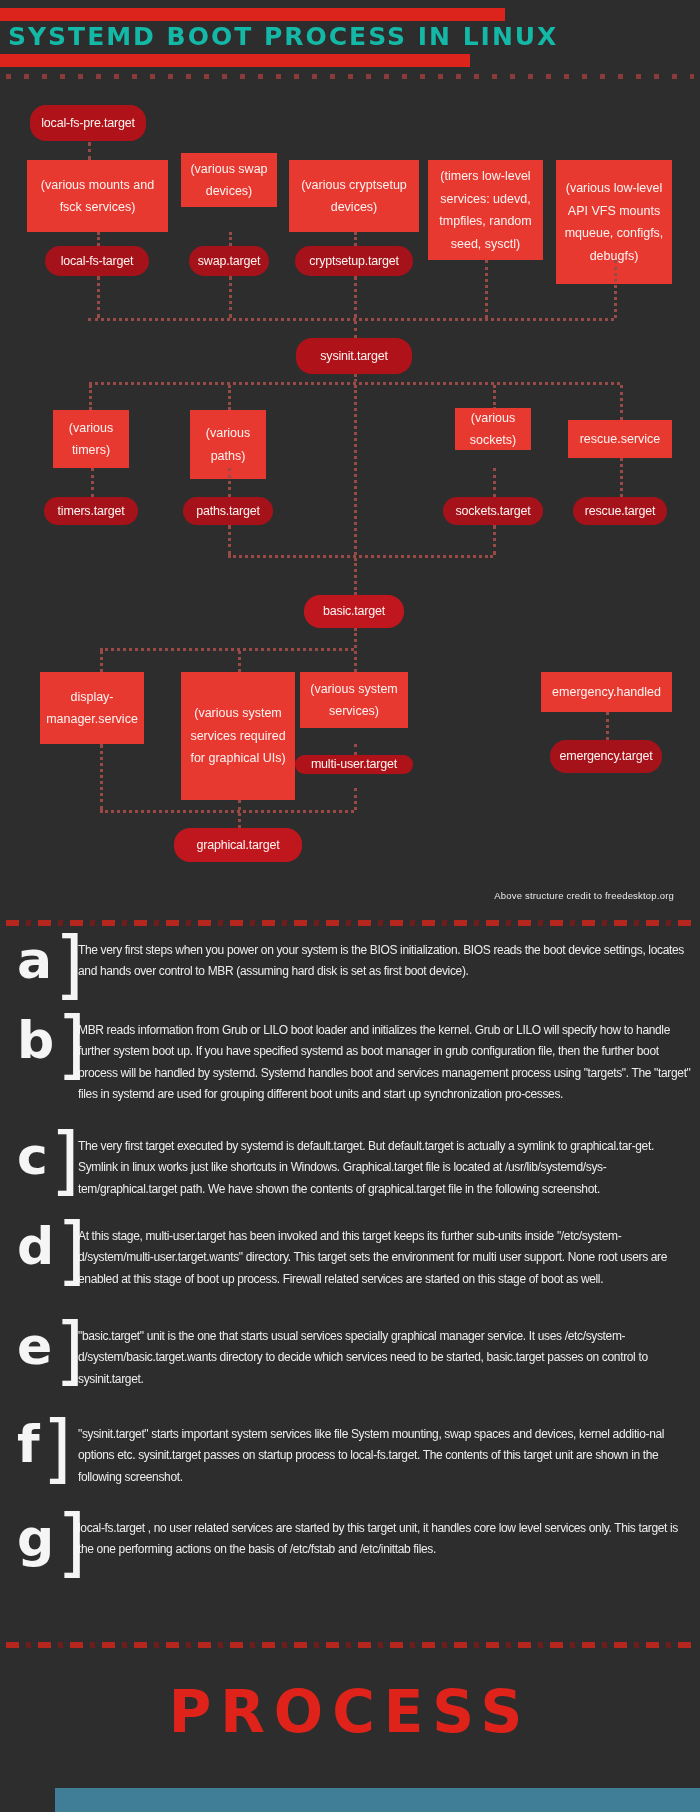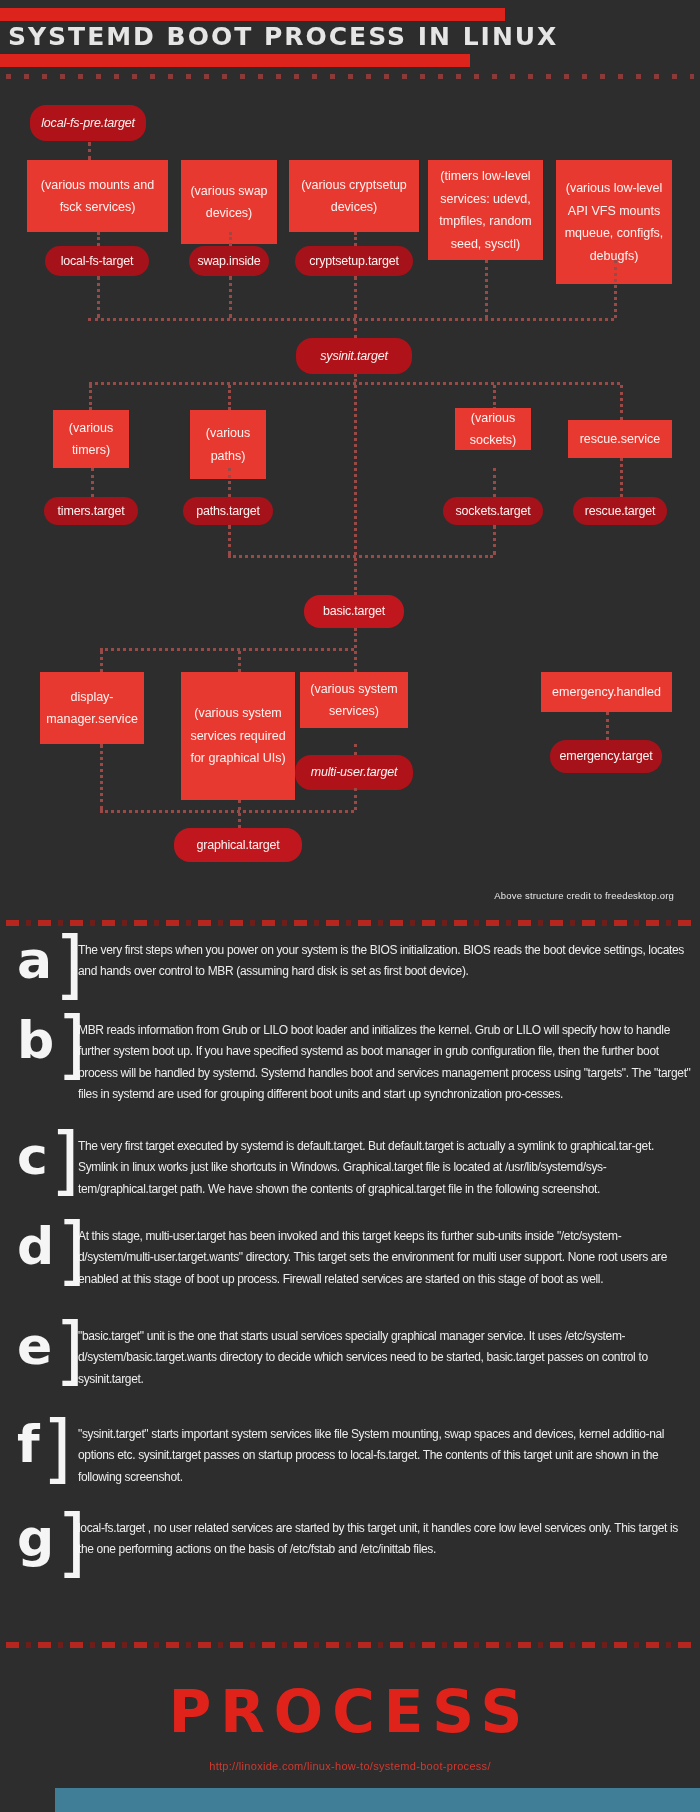--- a/index.html
+++ b/index.html
@@ -3,31 +3,31 @@
 <meta charset="utf-8">
 <style>
   html,body{margin:0;padding:0;background:#1e1e1e;}
   .page{position:relative;width:700px;height:1812px;background:#2e2d2d;overflow:hidden;
         font-family:"Liberation Sans",sans-serif;}
   
   .bar{position:absolute;background:#dd241c;height:13px;}
   .bar-top{top:8px;left:0;width:505px;}
   .bar-bottom{top:54px;left:0;width:470px;}
   .title{position:absolute;top:22px;left:8px;margin:0;font-size:25px;font-weight:bold;
-         letter-spacing:2px;color:#e5e5e5;font-family:"DejaVu Sans",sans-serif;}
+         letter-spacing:2px;color:#14b8a6;font-family:"DejaVu Sans",sans-serif;}
   .dots-small{position:absolute;top:74px;left:6px;right:6px;height:5px;
         background:repeating-linear-gradient(90deg,#8a3a38 0 5px,transparent 5px 18px);}
   .dashdot{position:absolute;left:6px;right:6px;height:6px;
         background:repeating-linear-gradient(90deg,#b5261f 0 13px,transparent 13px 20px,#6e1d1b 20px 25px,transparent 25px 32px);}
   
   .node{position:absolute;display:flex;align-items:center;justify-content:center;text-align:center;
         color:#fdf3f1;font-size:12.5px;line-height:1.8;padding:0 6px;box-sizing:border-box;}
   .box{background:#e83931;}
   .pill{background:#a5121a;border-radius:16px;font-size:12.5px;letter-spacing:-0.2px;line-height:1.2;}
-  .pill.mid{background:#b01219;font-style:italic;}
+  .pill.mid{background:#b01219;}
   .pill.bright{background:#c0171e;}
   
   .cv{position:absolute;width:0;border-left:3px dotted #9a4a46;}
   .ch{position:absolute;height:0;border-top:3px dotted #9a4a46;}
   .credit{position:absolute;top:890px;right:26px;font-size:9.5px;color:#e8e8e8;letter-spacing:0.2px;}
   
   .note{position:absolute;left:15px;width:677px;}
   .glyph{position:absolute;left:2px;top:-6px;color:#f5f5f5;display:flex;align-items:flex-start;}
   .glyph .lt{font-family:"DejaVu Sans",sans-serif;font-weight:bold;font-size:52px;line-height:1;}
   .glyph .br{font-family:"DejaVu Sans",sans-serif;font-weight:normal;font-size:74px;line-height:0.82;margin-left:3px;}
@@ -47,33 +47,33 @@
   <h1 class="title">SYSTEMD BOOT PROCESS IN LINUX</h1>
   <div class="bar bar-bottom"></div>
   <div class="dots-small"></div>
 
   <div>
 
     <div class="node pill mid" style="left:30px;top:105px;width:116px;height:36px">local-fs-pre.target</div>
     <i class="cv" style="left:88px;top:142px;height:18px"></i>
 
     <div class="node box" style="left:27px;top:160px;width:141px;height:72px">(various mounts and fsck services)</div>
-    <div class="node box" style="left:181px;top:160px;width:96px;height:84px">(various swap devices)</div>
+    <div class="node box" style="left:181px;top:153px;width:96px;height:54px">(various swap devices)</div>
     <div class="node box" style="left:289px;top:160px;width:130px;height:72px">(various cryptsetup devices)</div>
     <div class="node box" style="left:428px;top:160px;width:115px;height:100px">(timers low-level services: udevd, tmpfiles, random seed, sysctl)</div>
     <div class="node box" style="left:556px;top:160px;width:116px;height:124px">(various low-level API VFS mounts mqueue, configfs, debugfs)</div>
 
     <i class="cv" style="left:97px;top:232px;height:14px"></i>
     <i class="cv" style="left:229px;top:232px;height:14px"></i>
     <i class="cv" style="left:354px;top:232px;height:14px"></i>
     <i class="cv" style="left:485px;top:260px;height:58px"></i>
     <i class="cv" style="left:614px;top:260px;height:58px"></i>
 
     <div class="node pill" style="left:45px;top:246px;width:104px;height:30px">local-fs-target</div>
-    <div class="node pill" style="left:189px;top:246px;width:80px;height:30px">swap.inside</div>
+    <div class="node pill" style="left:189px;top:246px;width:80px;height:30px">swap.target</div>
     <div class="node pill" style="left:295px;top:246px;width:118px;height:30px">cryptsetup.target</div>
 
     <i class="cv" style="left:97px;top:276px;height:42px"></i>
     <i class="cv" style="left:229px;top:276px;height:42px"></i>
     <i class="cv" style="left:354px;top:276px;height:42px"></i>
     <i class="ch" style="left:88px;top:318px;width:526px"></i>
     <i class="cv" style="left:354px;top:321px;height:17px"></i>
 
     <div class="node pill mid" style="left:296px;top:338px;width:116px;height:36px">sysinit.target</div>
     <i class="cv" style="left:354px;top:374px;height:8px"></i>
@@ -112,21 +112,21 @@
     <i class="cv" style="left:354px;top:651px;height:21px"></i>
 
     <div class="node box" style="left:40px;top:672px;width:104px;height:72px">display-manager.service</div>
     <div class="node box" style="left:181px;top:672px;width:114px;height:128px">(various system services required for graphical UIs)</div>
     <div class="node box" style="left:300px;top:672px;width:108px;height:56px">(various system services)</div>
     <div class="node box" style="left:541px;top:672px;width:131px;height:40px">emergency.handled</div>
 
     <i class="cv" style="left:354px;top:744px;height:11px"></i>
     <i class="cv" style="left:606px;top:712px;height:28px"></i>
 
-    <div class="node pill mid" style="left:295px;top:755px;width:118px;height:35px">multi-user.target</div>
+    <div class="node pill mid" style="left:295px;top:755px;width:118px;height:19px">multi-user.target</div>
     <div class="node pill" style="left:550px;top:740px;width:112px;height:33px">emergency.target</div>
 
     <i class="cv" style="left:100px;top:744px;height:66px"></i>
     <i class="cv" style="left:238px;top:800px;height:10px"></i>
     <i class="cv" style="left:354px;top:788px;height:22px"></i>
     <i class="ch" style="left:100px;top:810px;width:254px"></i>
     <i class="cv" style="left:238px;top:813px;height:15px"></i>
 
     <div class="node pill bright" style="left:174px;top:828px;width:128px;height:34px">graphical.target</div>
 
@@ -181,16 +181,15 @@
     <div class="glyph">
         <span class="lt">g</span>
         <span class="br">]</span>
       </div>
     <div class="ntext">local-fs.target , no user related services are started by this target unit, it handles core low level services only. This target is the one performing actions on the basis of /etc/fstab and /etc/inittab files.</div>
   </div>
 
   <div class="dashdot" style="top:1642px"></div>
 
   <div class="logo">PROCESS</div>
-  <div class="url">http://linoxide.com/linux-how-to/systemd-boot-process/</div>
   <div class="bottom-bar"></div>
 
 </div>
 
 </body></html>

